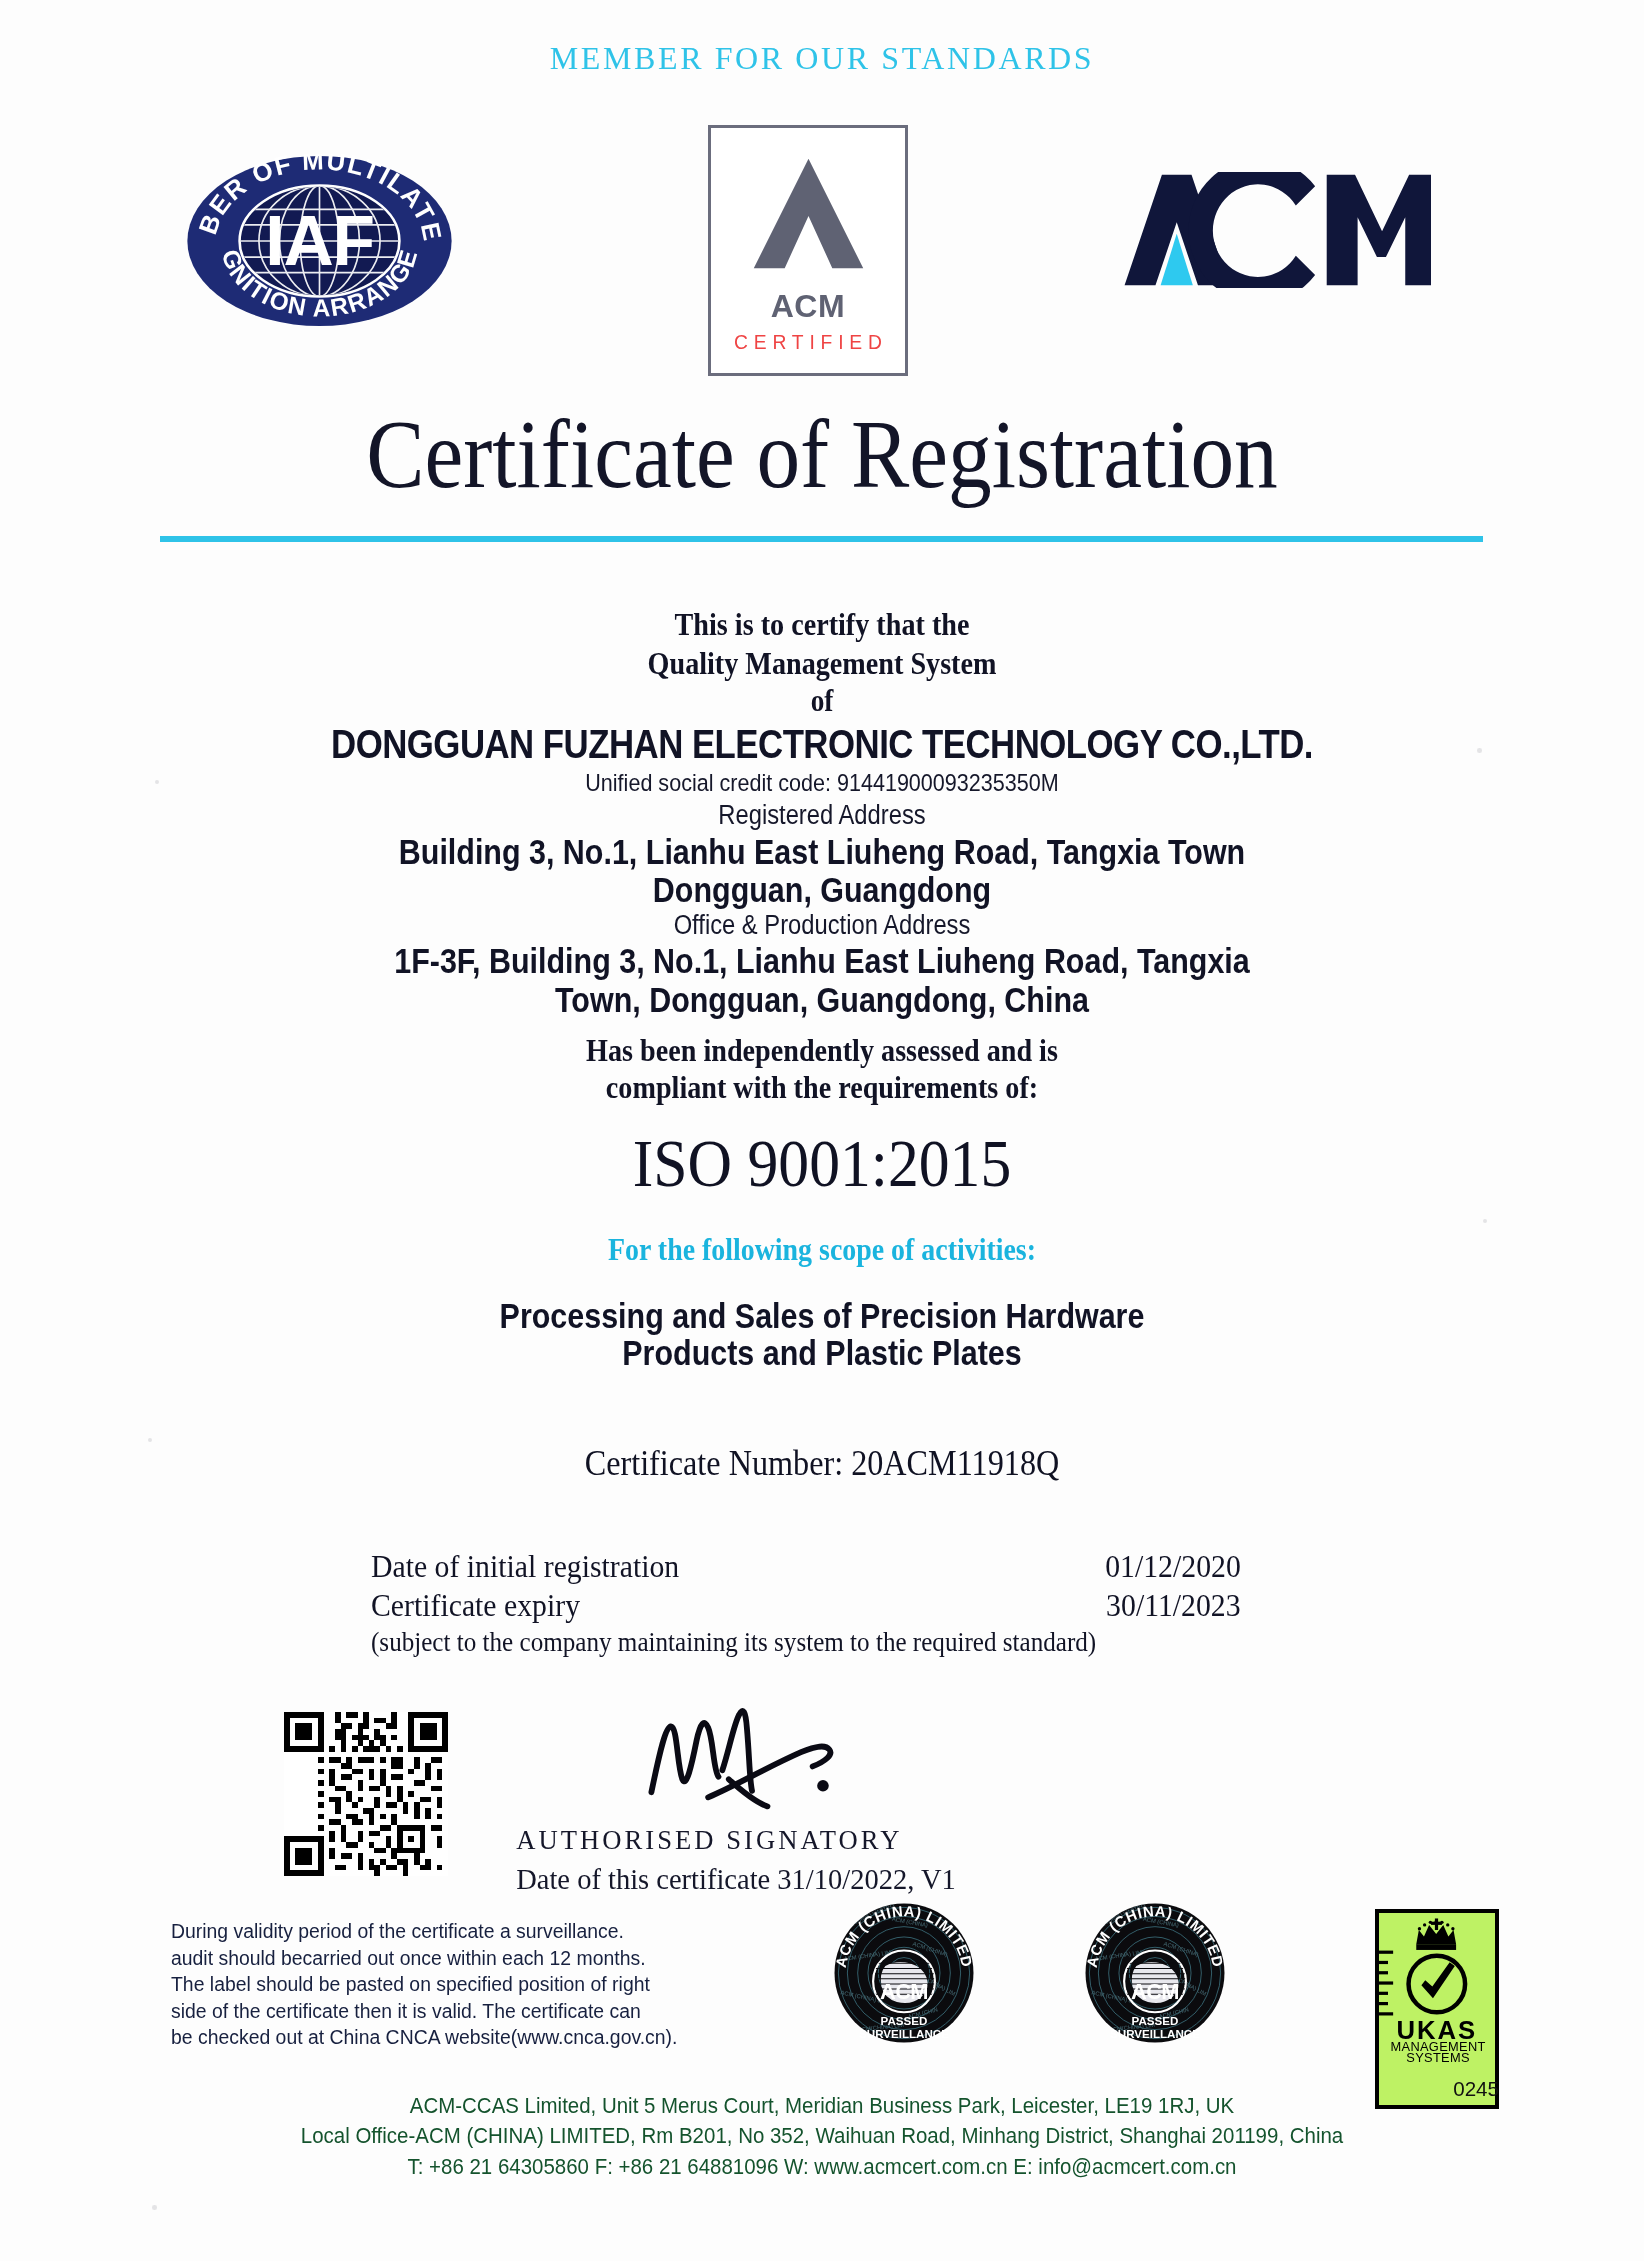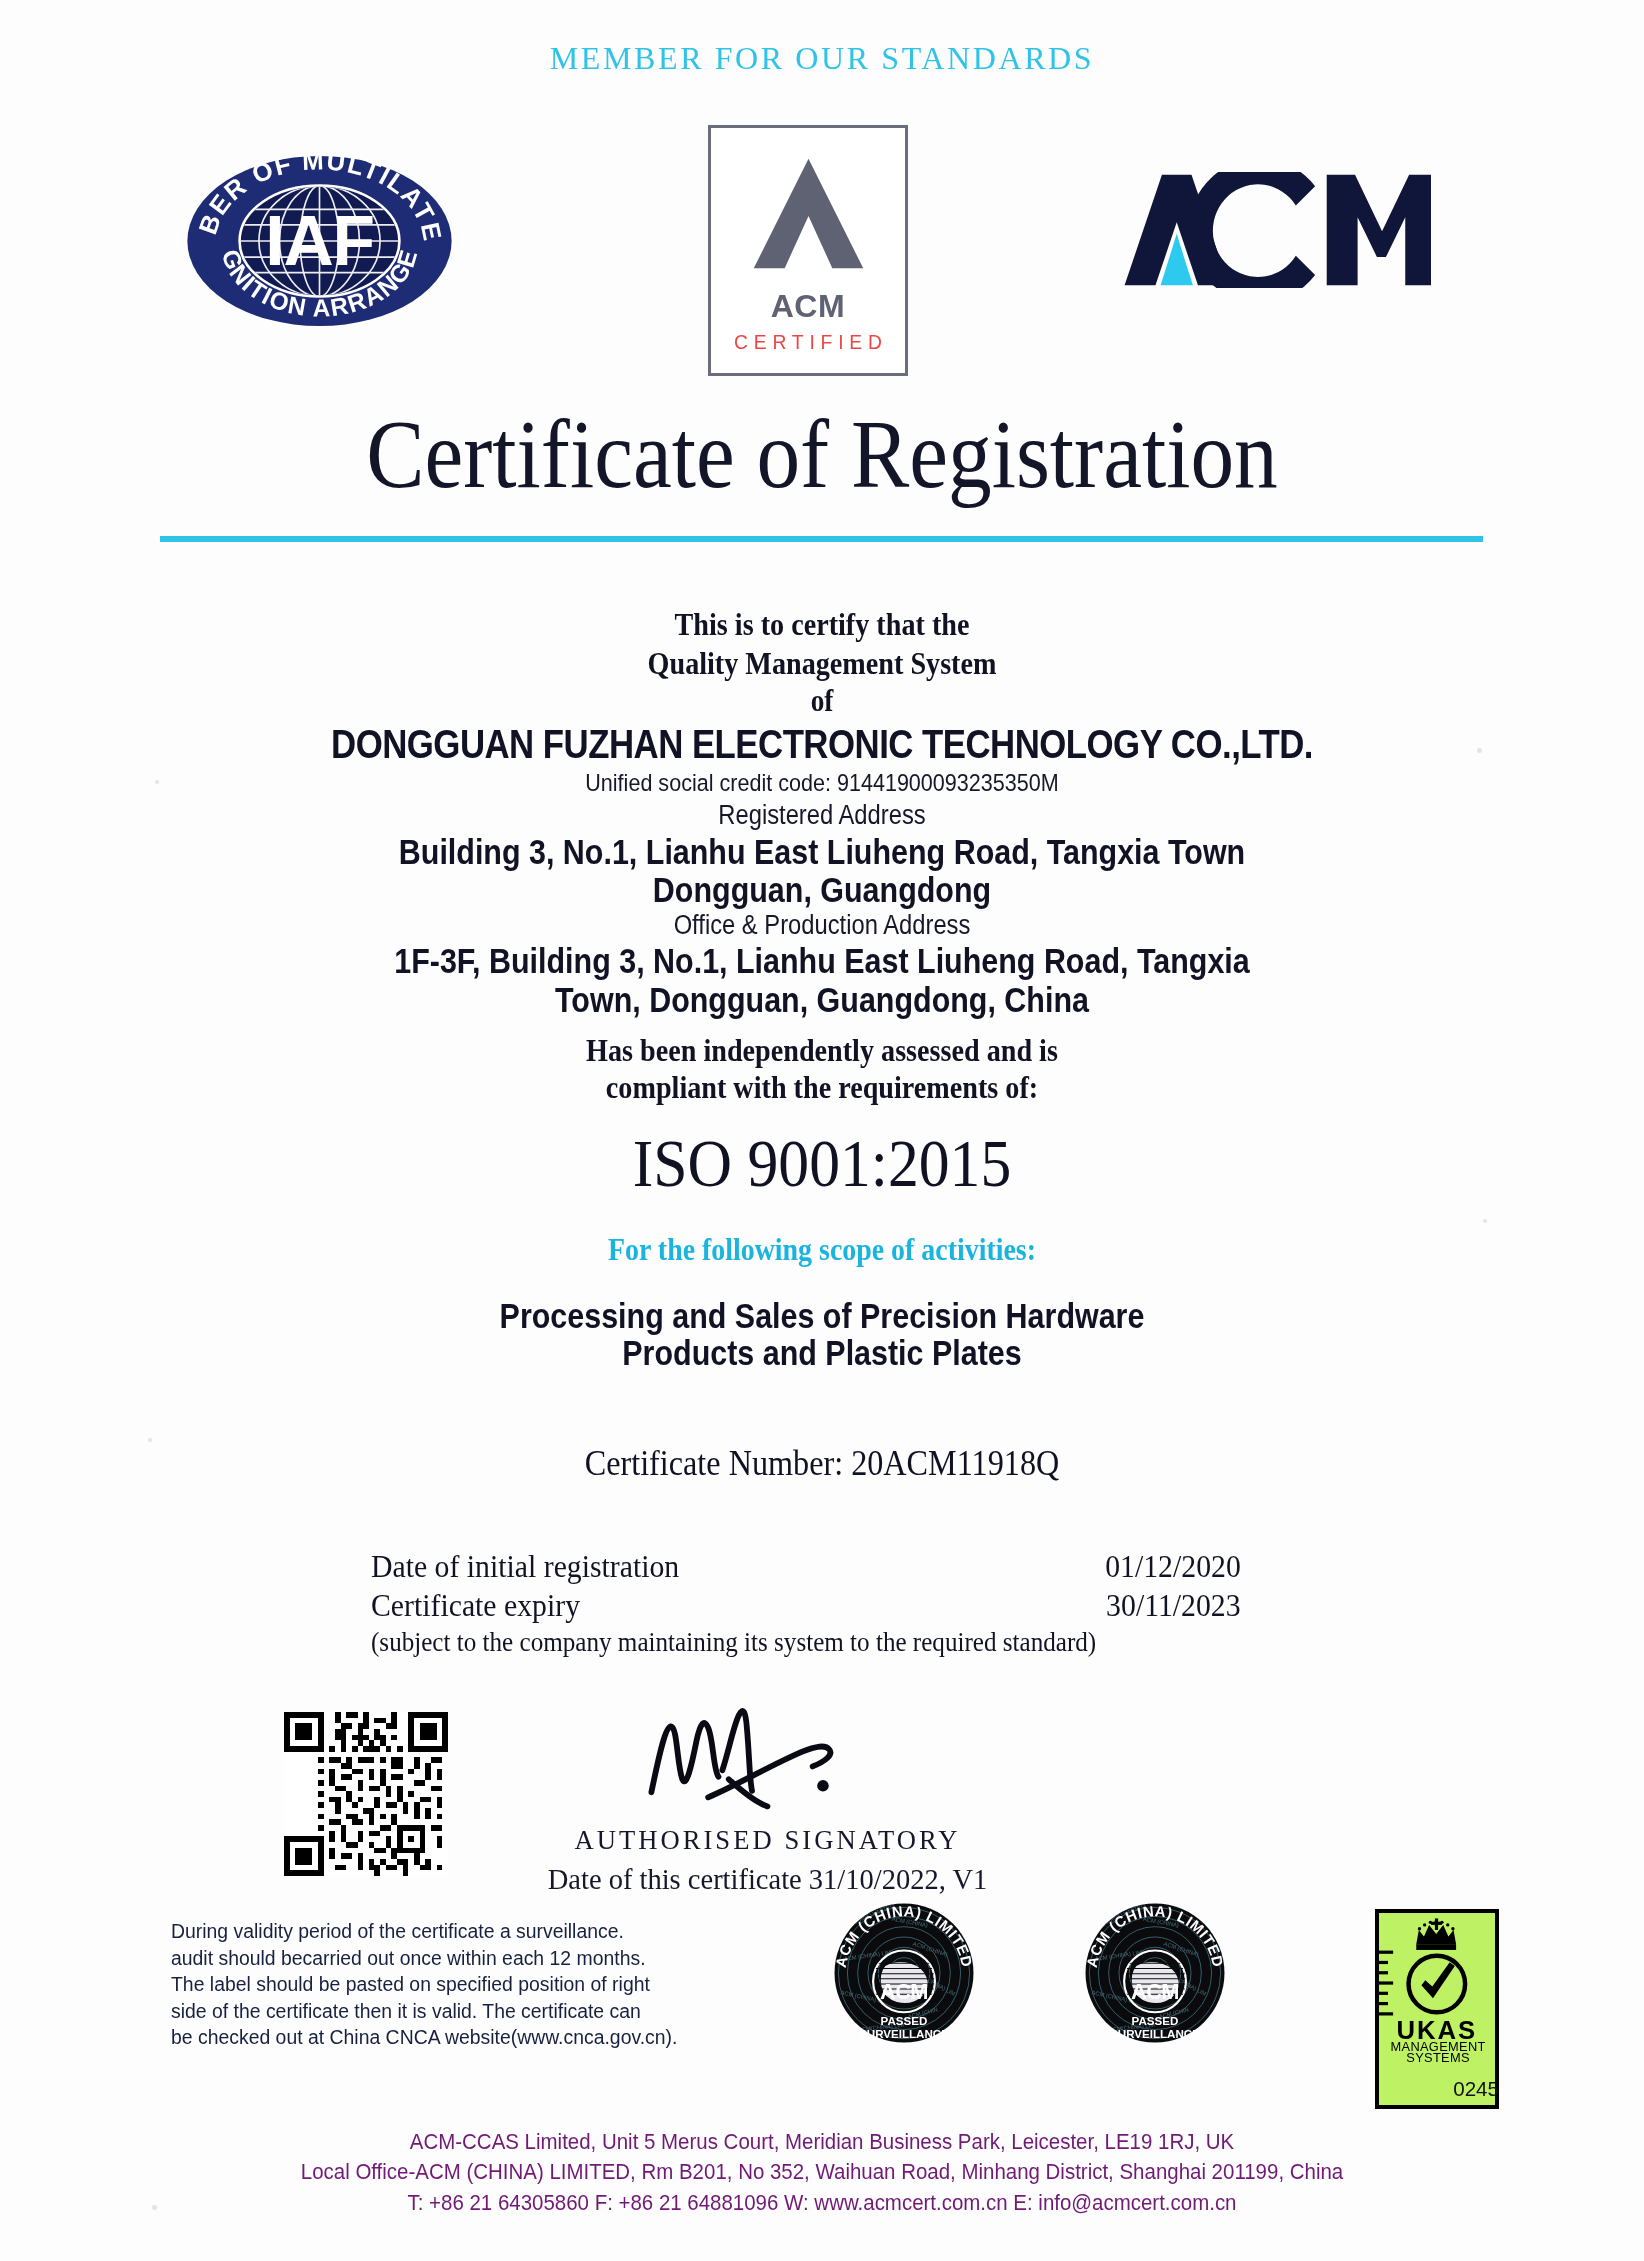--- a/index.html
+++ b/index.html
@@ -226,21 +226,21 @@
     width: 164px;
     height: 164px;
   }
   .qr svg { display: block; }
 
   .sign-block {
     position: absolute;
     left: 503px;
     top: 1689px;
     width: 529px;
-    text-align: center;
+    text-align: left;
   }
   .signature svg { display: block; margin: 0 auto; }
   .sig-label {
     font-family: "Liberation Serif", serif;
     font-size: 28px;
     letter-spacing: 3.2px;
     color: #15172a;
     margin-top: 6.4px;
     transform: scaleX(0.95);
   }
@@ -304,22 +304,21 @@
   
   .footer {
     position: absolute;
     left: 0;
     top: 2091px;
     width: 1644px;
     text-align: center;
     font-family: "Liberation Sans", sans-serif;
     font-size: 22px;
     line-height: 1.38;
-    color: #701a75;
-    margin-top: 36px;
+    color: #14532d;
   }
   .footer div { transform: scaleX(0.93); }
 
   
   .speck {
     position: absolute;
     background: #cfcfd4;
     border-radius: 50%;
     opacity: .55;
   }

